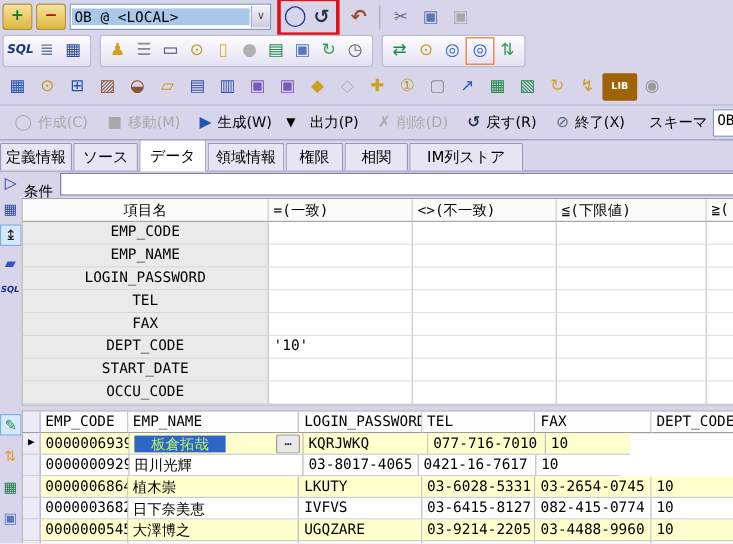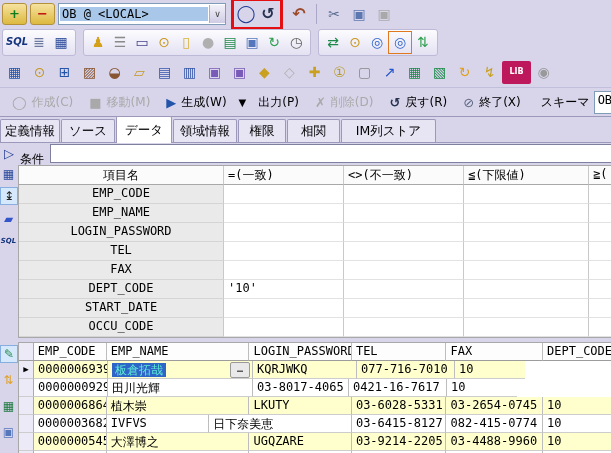--- a/index.html
+++ b/index.html
@@ -18,21 +18,21 @@
   .ic-db{width:23px;height:20px;background:linear-gradient(#f6e2a0,#ddb93f);border:1px solid #b4923a;
          border-radius:3px;font-weight:bold;font-size:13px;}
   .dd{width:166px;height:20px;background:#fff;border:1px solid #7f9db9;display:flex;align-items:center;}
   .dd-sel{flex:1;background:#a9c7e8;margin:1px;padding:0 2px;font-size:12px;white-space:nowrap;overflow:hidden;
           font-family:"DejaVu Sans Mono","DejaVu Sans",monospace;}
   .dd-chev{width:15px;height:18px;background:linear-gradient(#f2f1f9,#cfcce4);border-left:1px solid #aeabcb;
            display:flex;align-items:center;justify-content:center;font-size:9px;color:#444;}
   .redbox{display:flex;align-items:center;border:3px solid #e40f12;height:26px;padding:0 1px;margin:0 2px;}
   .vsep{width:1px;height:20px;background:#a9a6c6;margin:0 3px;}
   .sqltxt{font-weight:bold;font-size:10px;color:#16357f;font-style:italic;}
-  .libtxt{font-weight:bold;font-size:8px;color:#fff;background:#be185d;padding:1px 2px;border-radius:2px;}
+  .libtxt{font-weight:bold;font-size:8px;color:#fff;background:#a16207;padding:1px 2px;border-radius:2px;}
   .dis{color:#a9a9a9;}
   
   .abar{position:absolute;top:87px;left:0;right:0;height:28px;display:flex;align-items:center;
         border-top:1px solid #c2bfdd;border-bottom:1px solid #9b98ba;padding-left:6px;gap:4px;}
   .abtn{display:flex;align-items:center;gap:5px;padding:2px 6px;white-space:nowrap;}
   .abtn .aic{font-size:13px;}
   .schemabox{width:46px;height:19px;background:#fff;border:1px solid #7f9db9;padding:1px 3px;
              font-family:"DejaVu Sans Mono","DejaVu Sans",monospace;}
   
   .tabbar{position:absolute;top:115px;left:0;right:0;height:27px;display:flex;align-items:flex-end;
@@ -73,21 +73,21 @@
   .drow,.dhead{display:flex;height:18px;}
   .dc{box-sizing:border-box;border-right:1px solid #bdbdbd;border-bottom:1px solid #cdcdcd;
       padding:1px 4px;white-space:nowrap;overflow:hidden;font-size:12px;}
   .dhead .dc{background:#fdfdfd;border-bottom:1px solid #9c9c9c;}
   .dc.rh{width:15px;background:#eceaf6;border-right:1px solid #aaa7c7;padding:0;text-align:center;
          font-size:9px;line-height:16px;}
   .dc.code{width:74px;}.dc.name{width:145px;position:relative;}.dc.pw{width:104px;}
   .dc.tel{width:96px;}.dc.fax{width:98px;}.dc.dept{width:70px;border-right:none;}
   .drow.y .dc{background:#ffffcd;}
   .drow.y .dc.rh{background:#eceaf6;}
-  .selcell{background:#2e66c8;color:#5eead4;padding:0 3px;}
+  .selcell{background:#2e66c8;color:#bef264;padding:0 14px;}
   .ellipsisbtn{position:absolute;right:2px;top:1px;width:18px;height:14px;background:#e9e9e9;
                border:1px solid #9a9a9a;border-radius:2px;font-size:10px;line-height:12px;text-align:center;}
 </style>
 </head>
 <body>
 
 <div class="screen">
 
   <div class="tb tb1">
     <div class="ic ic-db" style="color:#0f7d1f">+</div>
@@ -323,22 +323,22 @@
       <div class="dc code">0000006864</div>
       <div class="dc name">植木崇</div>
       <div class="dc pw">LKUTY</div>
       <div class="dc tel">03-6028-5331</div>
       <div class="dc fax">03-2654-0745</div>
       <div class="dc dept">10</div>
     </div>
     <div class="drow">
       <div class="dc rh"></div>
       <div class="dc code">0000003682</div>
+      <div class="dc name">日下奈美恵</div>
       <div class="dc pw">IVFVS</div>
-      <div class="dc name">日下奈美恵</div>
       <div class="dc tel">03-6415-8127</div>
       <div class="dc fax">082-415-0774</div>
       <div class="dc dept">10</div>
     </div>
     <div class="drow y">
       <div class="dc rh"></div>
       <div class="dc code">0000000545</div>
       <div class="dc name">大澤博之</div>
       <div class="dc pw">UGQZARE</div>
       <div class="dc tel">03-9214-2205</div>

